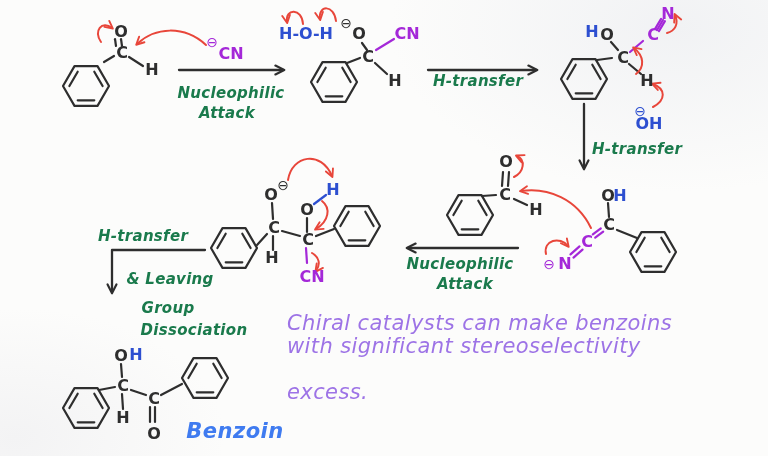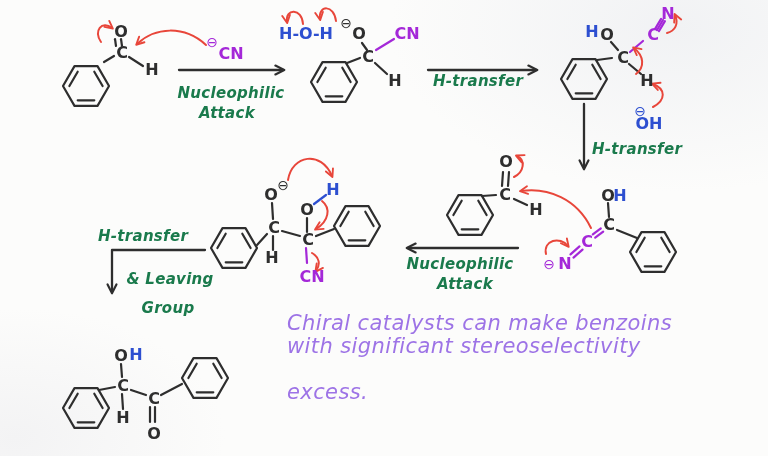--- a/index.html
+++ b/index.html
@@ -177,25 +177,27 @@
   <span class="lbl atom blue" style="left:333px;top:190px">H</span>
   <span class="lbl atom" style="left:307px;top:210px">O</span>
   <span class="lbl atom" style="left:274px;top:228px">C</span>
   <span class="lbl atom" style="left:272px;top:258px">H</span>
   <span class="lbl atom" style="left:308px;top:240px">C</span>
   <span class="lbl atom purple" style="left:312px;top:277px">CN</span>
 
   <span class="lbl green" style="left:143px;top:236px">H-transfer</span>
   <span class="lbl green" style="left:170px;top:279px">&amp; Leaving</span>
   <span class="lbl green" style="left:168px;top:308px">Group</span>
+  <span class="lbl green" style="left:194px;top:330px">Dissociation</span>
 
   <span class="lbl atom" style="left:121px;top:356px">O</span>
   <span class="lbl atom blue" style="left:136px;top:355px">H</span>
   <span class="lbl atom" style="left:123px;top:386px">C</span>
   <span class="lbl atom" style="left:123px;top:418px">H</span>
   <span class="lbl atom" style="left:154px;top:399px">C</span>
   <span class="lbl atom" style="left:154px;top:434px">O</span>
+  <span class="lbl benzoin" style="left:235px;top:431px">Benzoin</span>
 
   <span class="lbl note" style="left:287px;top:323px">Chiral catalysts can make benzoins</span>
   <span class="lbl note" style="left:287px;top:346px">with significant stereoselectivity</span>
   <span class="lbl note" style="left:287px;top:392px">excess.</span>
 
 </div>
 
 </body></html>

